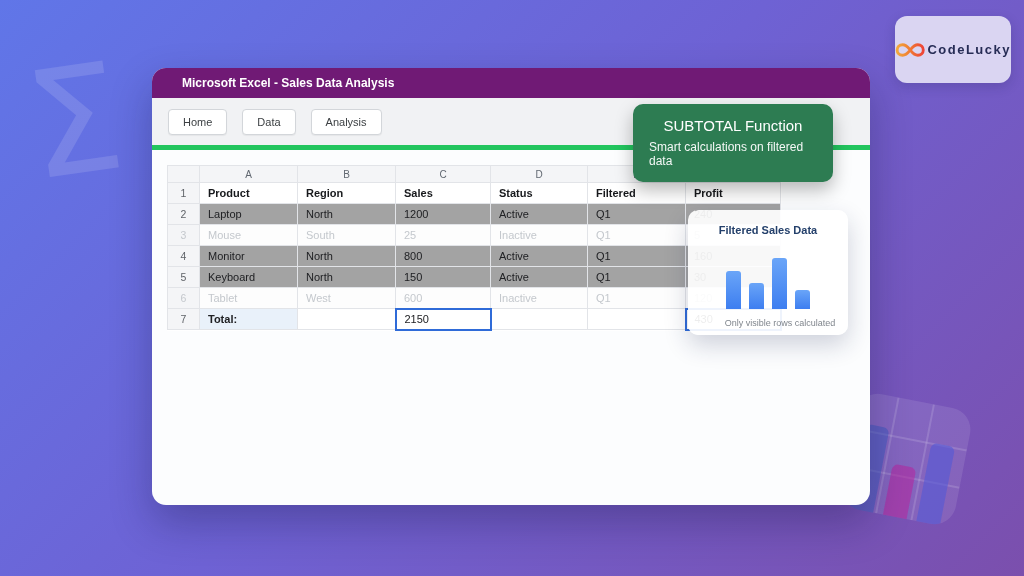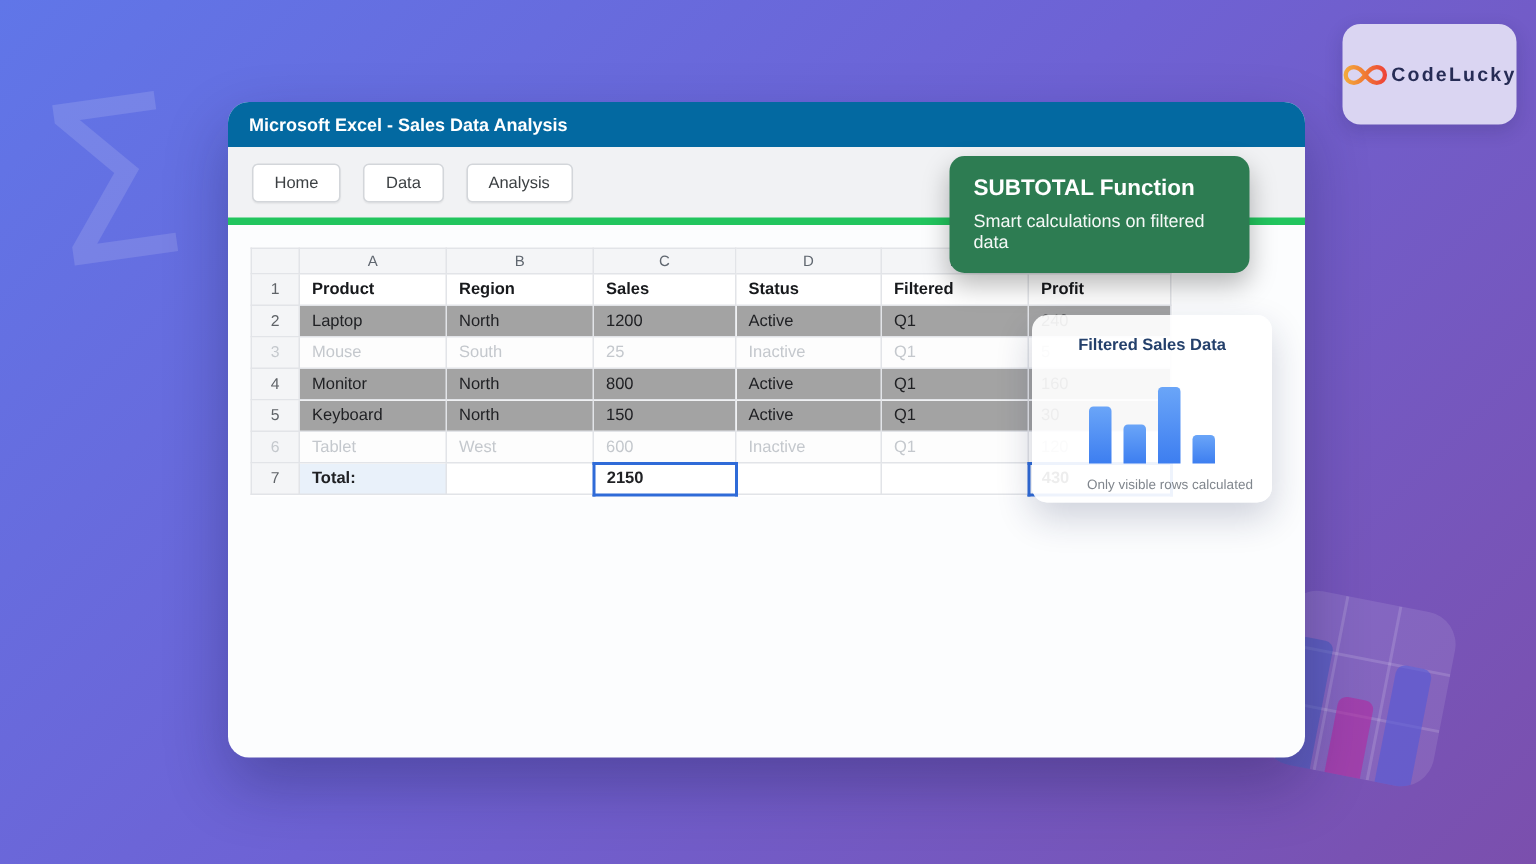--- a/index.html
+++ b/index.html
@@ -27,23 +27,23 @@
   .brand-badge { position:absolute; left:895px; top:16px; width:116px; height:67px;
                  background:#dad5f2; border-radius:12px; z-index:2; display:flex;
                  flex-direction:row; align-items:center; justify-content:center; gap:2px;
                  box-shadow:0 4px 12px rgba(30,30,70,0.18); }
   .brand-name { font-size:13px; font-weight:bold; letter-spacing:1.5px; color:#262c55; }
 
   
   .excel-card { position:absolute; left:152px; top:68px; width:718px; height:437px;
                 background:#fcfdfe; border-radius:14px; z-index:1;
                 box-shadow:0 18px 42px rgba(18,18,60,0.30); }
-  .titlebar { height:30px; background:#0369a1; border-radius:14px 14px 0 0;
+  .titlebar { height:30px; background:#701a75; border-radius:14px 14px 0 0;
               color:#ffffff; font-size:12px; font-weight:bold; line-height:30px;
-              padding-left:14px; }
+              padding-left:30px; }
   .tabbar { height:52px; background:#f1f2f4; border-bottom:5px solid #22c55e;
             display:flex; align-items:center; gap:15px; padding-left:16px; }
   .tab { background:#ffffff; border:1px solid #d3d6da; border-radius:4px;
          font-size:11px; color:#3c4043; padding:6px 14px; cursor:default;
          box-shadow:0 1px 1px rgba(0,0,0,0.05); }
 
   
   .sheet { position:absolute; left:15px; top:97px; border-collapse:collapse;
            font-size:11px; color:#202124; background:#ffffff; }
   .sheet td { border:1px solid #e2e4e8; height:21px; padding:0 0 0 8px;
@@ -51,27 +51,27 @@
   .sheet td.colhead { height:17px; background:#f4f5f7; color:#606770; text-align:center;
                       padding:0; font-size:10px; }
   .sheet td.rownum { background:#f4f5f7; color:#5f6368; text-align:center; padding:0;
                      font-size:10.5px; }
   .sheet tr.r-hidden td.rownum { color:#c4c8cd; }
   .sheet tr.r-header td.c { font-weight:bold; color:#17191c; background:#ffffff; }
   .sheet tr.r-visible td.c { background:#a3a3a3; }
   .sheet tr.r-hidden td.c { background:#fdfdfd; color:#c4c8cd; }
   .sheet tr.r-total td.c { background:#ffffff; }
   .sheet tr.r-total td.c.total-label { background:#e9f1fa; font-weight:bold; }
-  .sheet td.c.selected { border:2px solid #2f6bd8; background:#edf4fd; font-weight:bold;margin-left:48px; }
+  .sheet td.c.selected { border:2px solid #2f6bd8; background:#edf4fd; font-weight:normal;margin-left:48px; }
 
   
   .callout { position:absolute; left:481px; top:36px; width:200px; background:#2d7c52;
              border-radius:10px; padding:13px 16px 14px; z-index:5;
              box-shadow:0 8px 18px rgba(0,0,0,0.28); }
-  .callout-title { color:#ffffff; font-size:15px; font-weight:bold; }
+  .callout-title { color:#ffffff; font-size:15px; font-weight:normal;text-align:center; }
   .callout-sub { color:rgba(255,255,255,0.95); font-size:12px; margin-top:6px; }
 
   
   .chart-card { position:absolute; left:536px; top:142px; width:160px; height:125px;
                 background:rgba(255,255,255,0.92); border-radius:10px; z-index:6;
                 box-shadow:0 10px 24px rgba(25,35,80,0.20); }
   .chart-title { text-align:center; margin-top:14px; font-size:11px; font-weight:bold;
                  color:#24406b; }
   .bars { position:absolute; left:38px; bottom:26px; display:flex; align-items:flex-end; gap:8px; }
   .bar { width:15px; border-radius:3px 3px 0 0;

